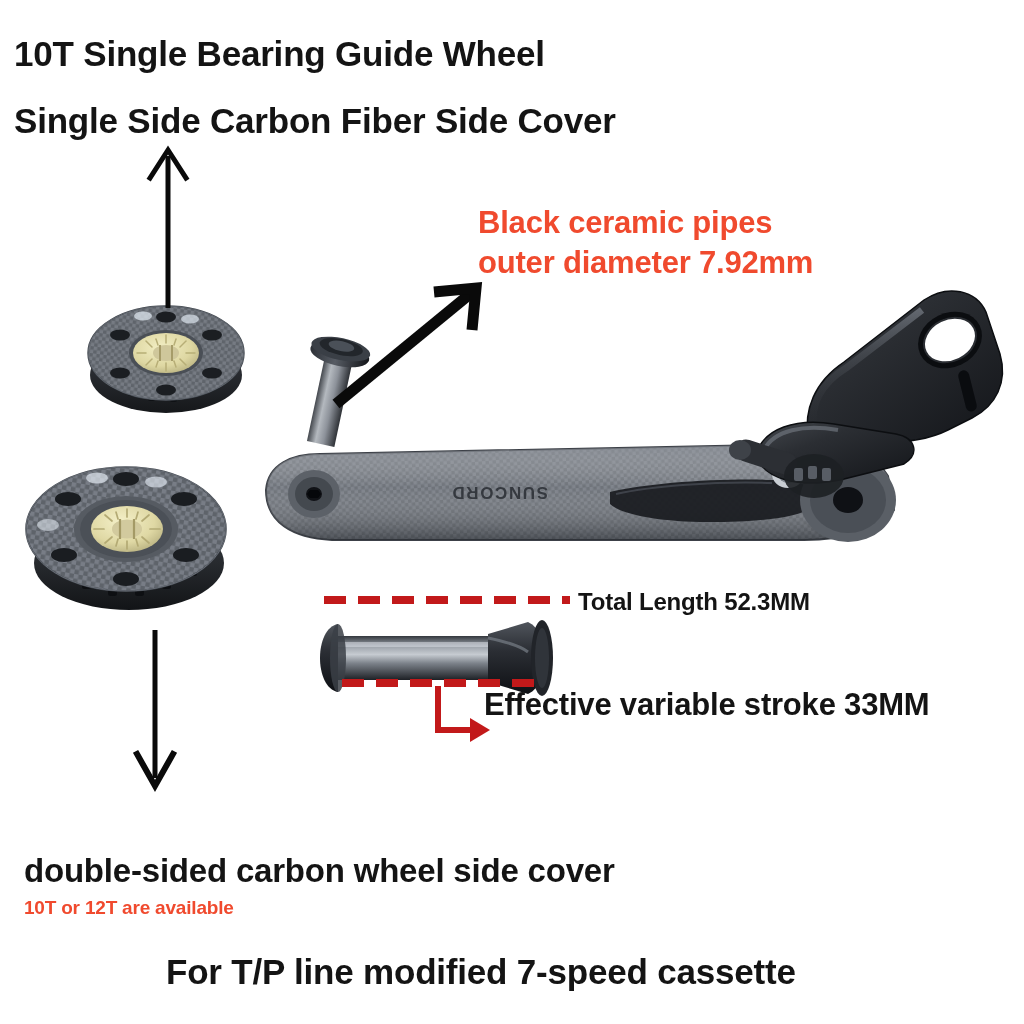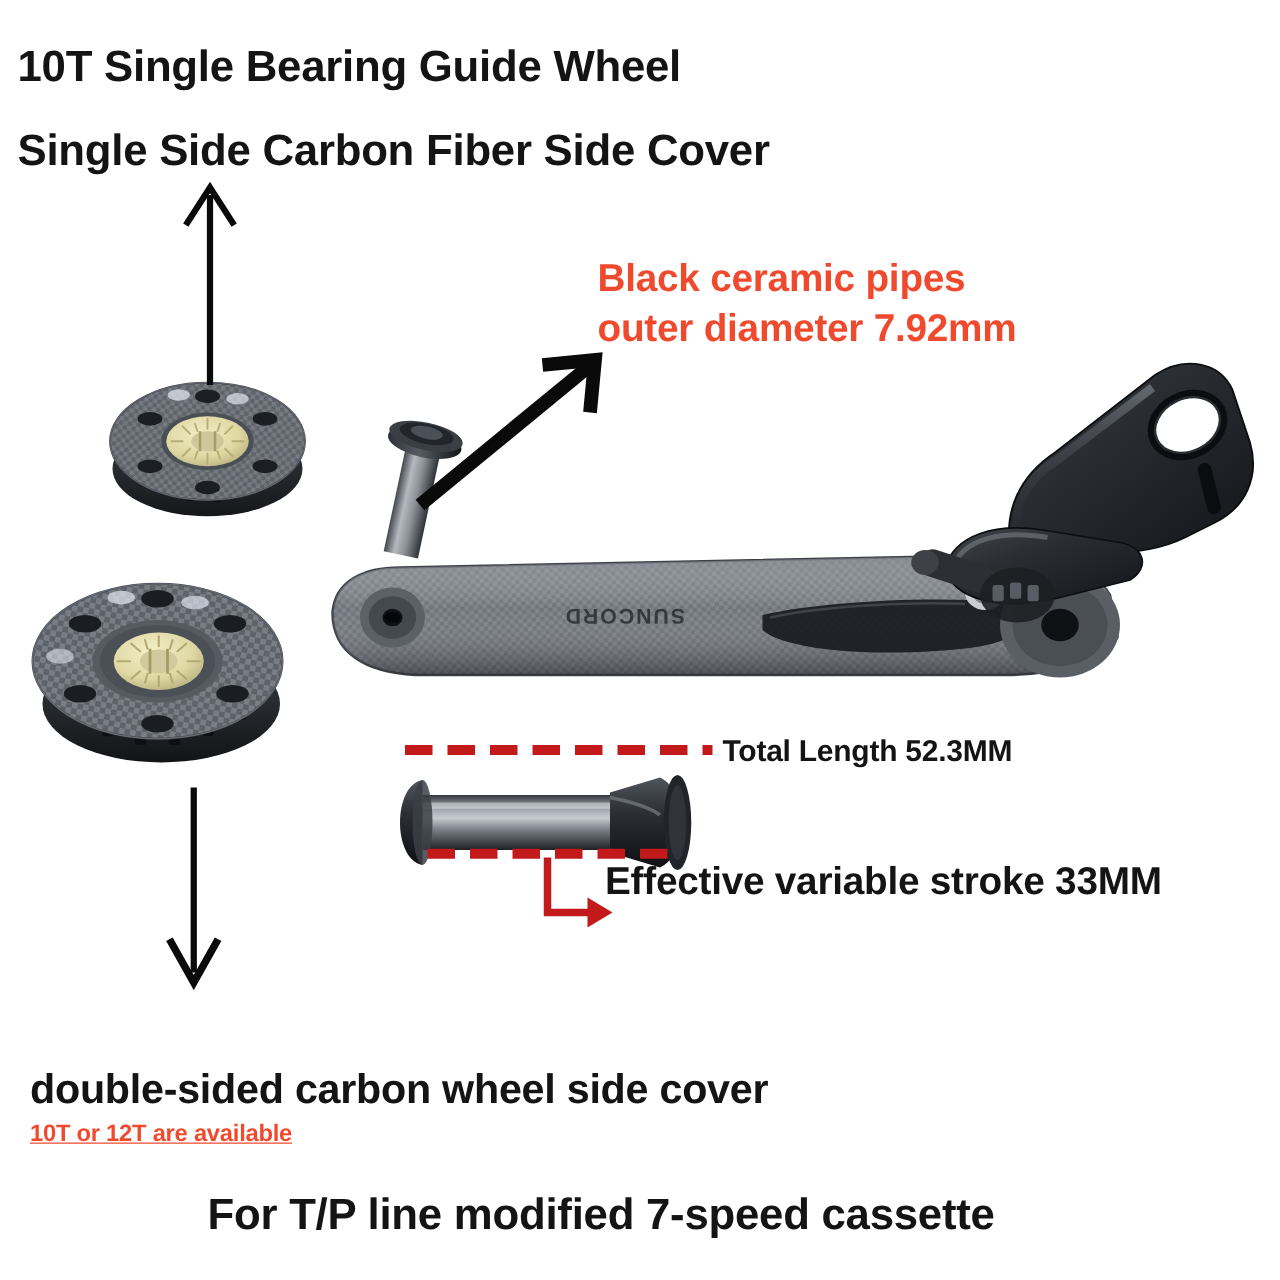--- a/index.html
+++ b/index.html
@@ -31,21 +31,21 @@
   #title-line-2{ left:14px; top:101px; font-size:35px; }
 
   #ceramic-line-1{ left:478px; top:205px; font-size:31px; }
   #ceramic-line-2{ left:478px; top:245px; font-size:31px; }
 
   #total-length-label{ left:578px; top:588px; font-size:24px; }
   #stroke-label{ left:484px; top:687px; font-size:31px; }
 
   #sub-line-1{ left:24px; top:801px; font-size:33px; }
   #sub-line-2{ left:24px; top:852px; font-size:33px; }
-  #availability-note{ left:24px; top:897px; font-size:19px;text-decoration:underline; }
+  #availability-note{ left:24px; top:897px; font-size:19px; }
 
   #footer-note{ left:166px; top:952px; font-size:35px; }
 
   
   .arrow-svg{ position:absolute; pointer-events:none; }
   #arrow-up-10t   { left:128px; top:140px;  width:80px;  height:170px; }
   #arrow-diag-pipe{ left:330px; top:280px;  width:160px; height:130px; }
   #arrow-down-12t { left:110px; top:628px;  width:90px;  height:165px; }
   #dim-total      { left:322px; top:592px;  width:250px; height:16px; }
   #dim-stroke     { left:340px; top:675px;  width:200px; height:16px; }

